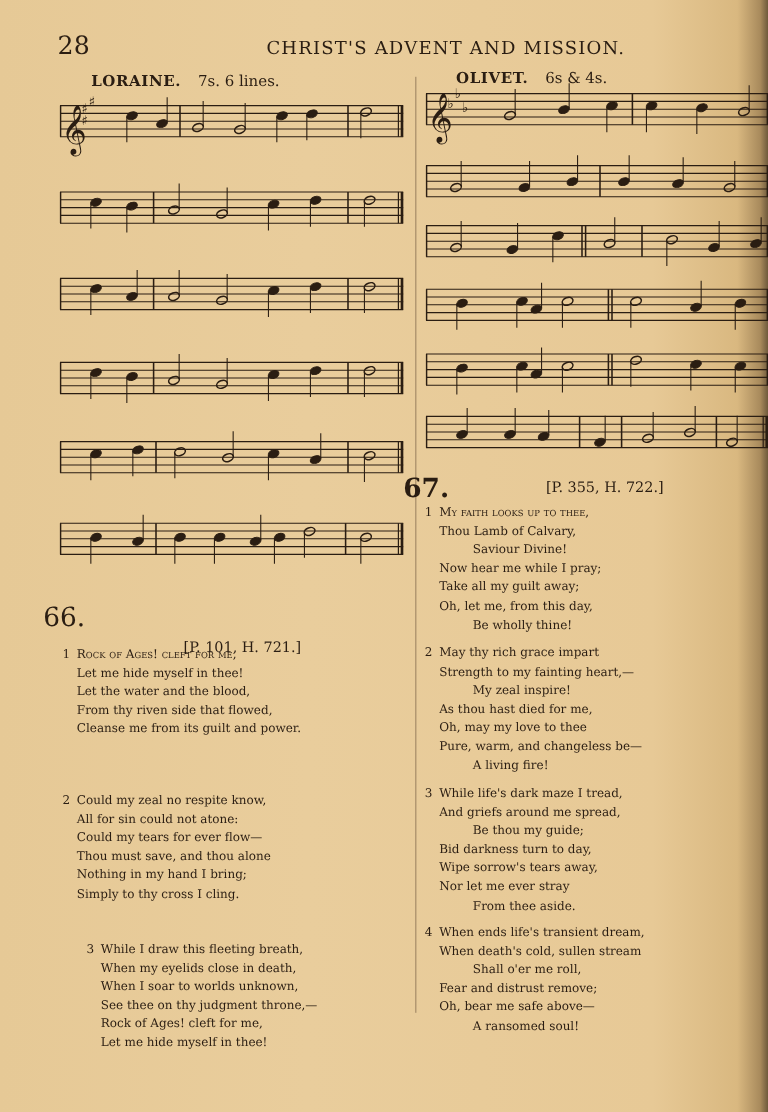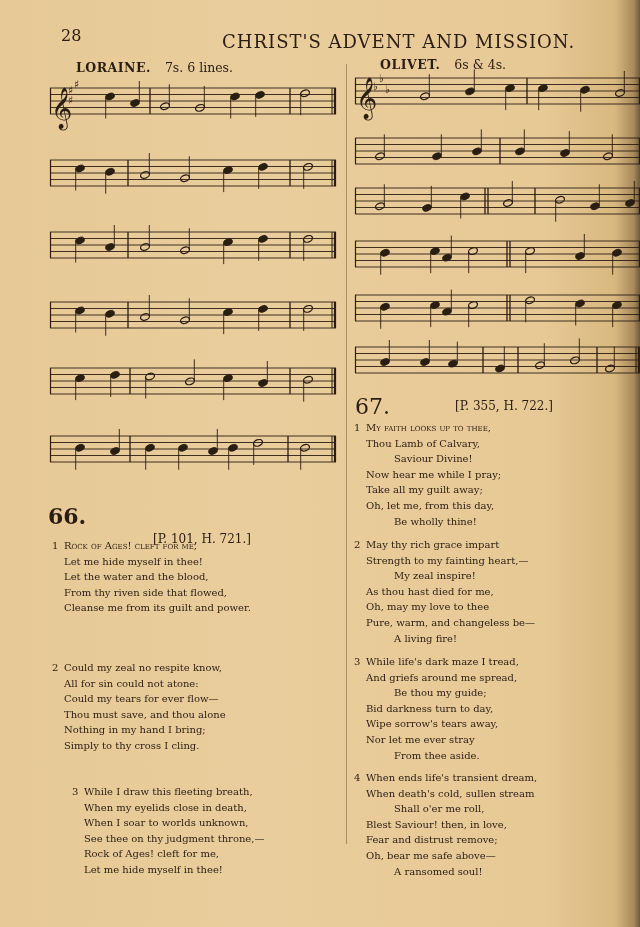--- a/index.html
+++ b/index.html
@@ -2,22 +2,22 @@
 <html><head>
 <meta charset="utf-8">
 <style>
   html, body { margin:0; padding:0; }
   body {
     width:640px; height:927px; overflow:hidden; position:relative;
     background: linear-gradient(90deg, #e6c996 0%, #e9cd9c 40%, #e7c996 85%, #d9b880 96%, #a88a5c 99%, #6f5a3c 100%);
     font-family: "DejaVu Serif", "Liberation Serif", serif;
     color:#2a1d12;
   }
-  .page-num { position:absolute; left:61px; top:26px; font-size:16px; }
-  .running-head { position:absolute; left:222px; top:31px; font-size:18px; letter-spacing:1px; }
+  .page-num { position:absolute; left:48px; top:26px; font-size:21px; }
+  .running-head { position:absolute; left:222px; top:31px; font-size:15px; letter-spacing:1px; }
   .divider { position:absolute; left:346px; top:64px; width:1px; height:780px; background:#7a6346; opacity:.6; }
 
   .tune-title { position:absolute; font-size:12.5px; font-weight:bold; letter-spacing:.5px; }
   .tune-title .meter { font-weight:normal; margin-left:14px; letter-spacing:0;margin-top:23px; }
 
   svg.staff { position:absolute; overflow:visible; }
 
   .hymn-num { position:absolute; font-size:22px; }
   .hymn-ref { position:absolute; font-size:12px; }
   .stanza { position:absolute; font-size:10px; line-height:15.6px; }
@@ -352,21 +352,21 @@
       <line x1="149.3" y1="20.5" x2="149.3" y2="-0.5" stroke="#2a1d12" stroke-width="0.9"></line>
       <ellipse cx="185" cy="18.25" rx="4.6" ry="3.1" transform="rotate(-20 185 18.25)" fill="none" stroke="#2a1d12" stroke-width="1.3"></ellipse>
       <line x1="189.3" y1="17.25" x2="189.3" y2="-3.75" stroke="#2a1d12" stroke-width="0.9"></line>
       <ellipse cx="220" cy="13.375" rx="4.6" ry="3.1" transform="rotate(-20 220 13.375)" fill="none" stroke="#2a1d12" stroke-width="1.3"></ellipse>
       <line x1="224.3" y1="12.375" x2="224.3" y2="-8.625" stroke="#2a1d12" stroke-width="0.9"></line>
       <ellipse cx="255" cy="21.5" rx="4.6" ry="3.1" transform="rotate(-20 255 21.5)" fill="none" stroke="#2a1d12" stroke-width="1.3"></ellipse>
       <line x1="259.3" y1="20.5" x2="259.3" y2="-0.5" stroke="#2a1d12" stroke-width="0.9"></line>
     </svg>
   </div>
 
-<div class="hymn-num" style="left:48px; top:503px;font-weight:bold;">66.</div>
+<div class="hymn-num" style="left:36px; top:503px;">66.</div>
 <div class="hymn-ref" style="left:153px; top:510px;margin-top:22px;">[P. 101, H. 721.]</div>
 <div id="hymn0">
     <div class="stanza" style="left: 52px; top: 538px;">
       <div class="line"><span class="sn">1</span><span class="sc">Rock of Ages! cleft for me,</span></div>
       <div class="line ind1"><span>Let me hide myself in thee!</span></div>
       <div class="line ind1"><span>Let the water and the blood,</span></div>
       <div class="line ind1"><span>From thy riven side that flowed,</span></div>
       <div class="line ind1"><span>Cleanse me from its guilt and power.</span></div>
     </div>
     <div class="stanza" style="left: 52px; top: 660px;">
@@ -380,21 +380,21 @@
     <div class="stanza" style="left: 52px; top: 784px; margin-left: 20px;">
       <div class="line"><span class="sn">3</span><span>While I draw this fleeting breath,</span></div>
       <div class="line ind1"><span>When my eyelids close in death,</span></div>
       <div class="line ind1"><span>When I soar to worlds unknown,</span></div>
       <div class="line ind1"><span>See thee on thy judgment throne,—</span></div>
       <div class="line ind1"><span>Rock of Ages! cleft for me,</span></div>
       <div class="line ind1"><span>Let me hide myself in thee!</span></div>
     </div>
   </div>
 
-<div class="hymn-num" style="left:355px; top:394px;">67.</div>
+<div class="hymn-num" style="left:336px; top:394px;font-weight:bold;">67.</div>
 <div class="hymn-ref" style="left:455px; top:399px;">[P. 355, H. 722.]</div>
 <div id="hymn1">
     <div class="stanza" style="left: 354px; top: 420px;">
       <div class="line"><span class="sn">1</span><span class="sc">My faith looks up to thee,</span></div>
       <div class="line ind1"><span>Thou Lamb of Calvary,</span></div>
       <div class="line ind2"><span>Saviour Divine!</span></div>
       <div class="line ind1"><span>Now hear me while I pray;</span></div>
       <div class="line ind1"><span>Take all my guilt away;</span></div>
       <div class="line ind1"><span>Oh, let me, from this day,</span></div>
       <div class="line ind2"><span>Be wholly thine!</span></div>
@@ -414,18 +414,17 @@
       <div class="line ind2"><span>Be thou my guide;</span></div>
       <div class="line ind1"><span>Bid darkness turn to day,</span></div>
       <div class="line ind1"><span>Wipe sorrow's tears away,</span></div>
       <div class="line ind1"><span>Nor let me ever stray</span></div>
       <div class="line ind2"><span>From thee aside.</span></div>
     </div>
     <div class="stanza" style="left: 354px; top: 770px;">
       <div class="line"><span class="sn">4</span><span>When ends life's transient dream,</span></div>
       <div class="line ind1"><span>When death's cold, sullen stream</span></div>
       <div class="line ind2"><span>Shall o'er me roll,</span></div>
-      <div class="line ind1"><span>Blest Saviour! then, in love,</span></div>
       <div class="line ind1"><span>Fear and distrust remove;</span></div>
       <div class="line ind1"><span>Oh, bear me safe above—</span></div>
       <div class="line ind2"><span>A ransomed soul!</span></div>
     </div>
   </div>
 
 </body></html>

